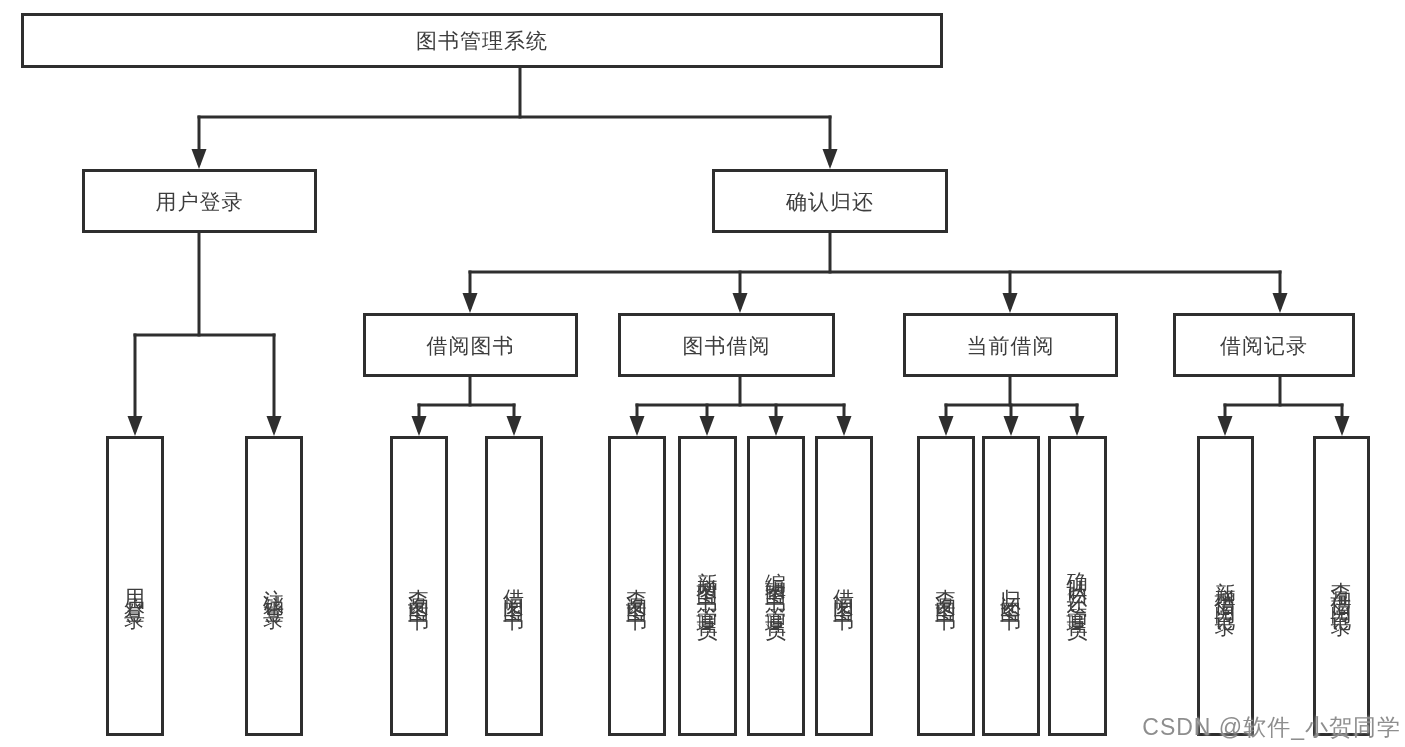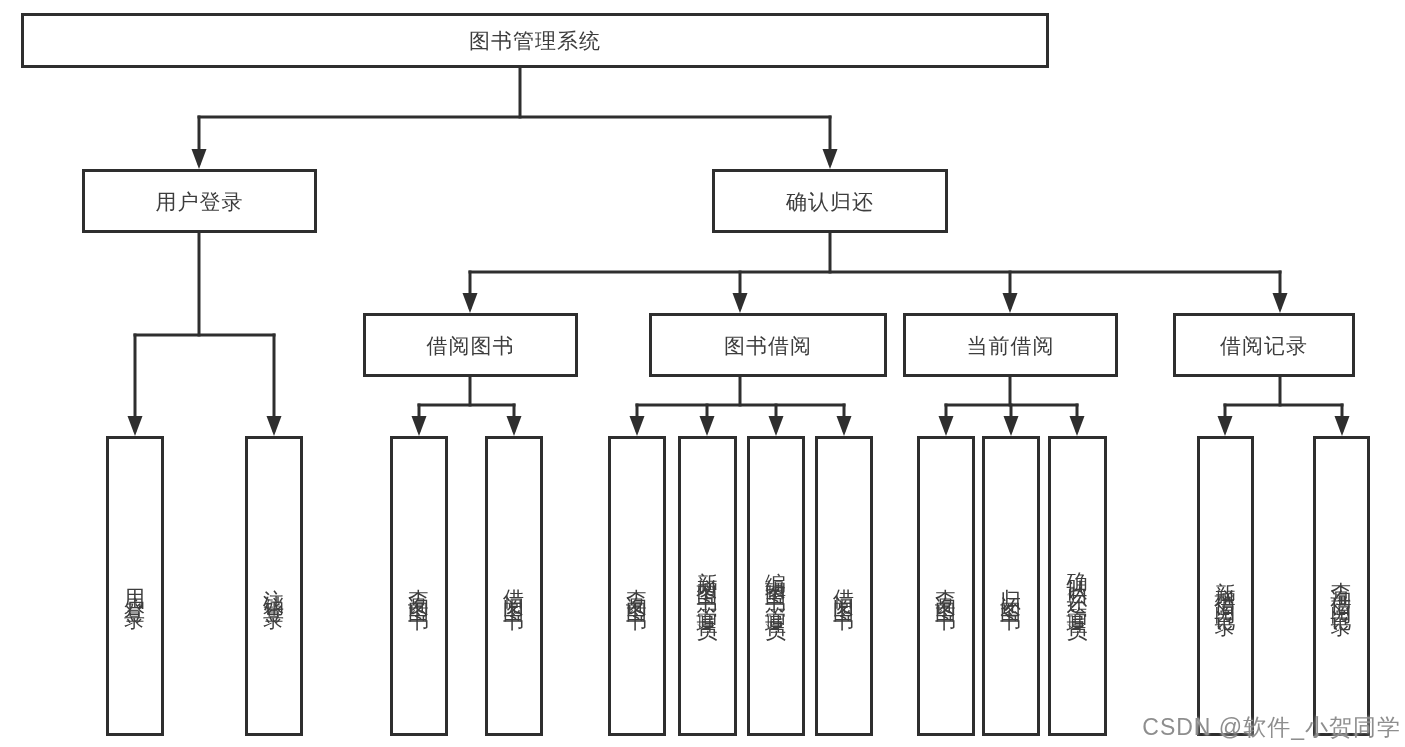--- a/index.html
+++ b/index.html
@@ -126,35 +126,35 @@
     <g>
       <line x1="1280" y1="377" x2="1280" y2="405"></line>
       <line x1="1225" y1="405" x2="1342" y2="405"></line>
       <line x1="1225" y1="405" x2="1225" y2="430"></line>
       <polygon points="1217.5,416 1232.5,416 1225,436" stroke="none"></polygon>
       <line x1="1342" y1="405" x2="1342" y2="430"></line>
       <polygon points="1334.5,416 1349.5,416 1342,436" stroke="none"></polygon>
     </g>
   </svg>
 
-  <div class="node h" style="left:21px; top:13px; width:1028px; height:55px;">
+  <div class="node h" style="left:21px; top:13px; width:922px; height:55px;">
     <span class="label">图书管理系统</span>
   </div>
 
   <div class="node h" style="left:82px; top:169px; width:235px; height:64px;">
     <span class="label">用户登录</span>
   </div>
   <div class="node h" style="left:712px; top:169px; width:236px; height:64px;">
     <span class="label">确认归还</span>
   </div>
 
   <div class="node h" style="left:363px; top:313px; width:215px; height:64px;">
     <span class="label">借阅图书</span>
   </div>
-  <div class="node h" style="left:649px; top:313px; width:238px; height:64px;">
+  <div class="node h" style="left:618px; top:313px; width:217px; height:64px;">
     <span class="label">图书借阅</span>
   </div>
   <div class="node h" style="left:903px; top:313px; width:215px; height:64px;justify-content:center;">
     <span class="label">当前借阅</span>
   </div>
   <div class="node h" style="left:1173px; top:313px; width:182px; height:64px;">
     <span class="label">借阅记录</span>
   </div>
 
   <div class="node v" style="left:106px; top:436px; width:58px; height:300px;">

